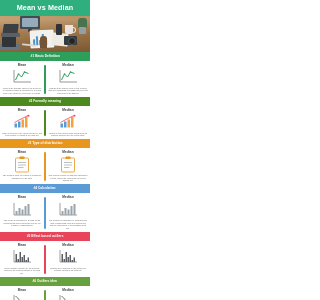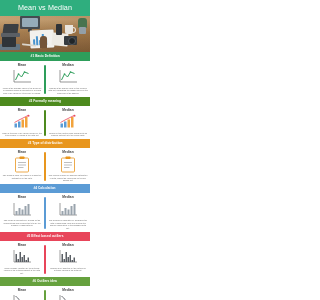--- a/index.html
+++ b/index.html
@@ -28,21 +28,21 @@
   .ph-cup2{left:72px;top:27px;width:3px;height:4px;border:1px solid #e8e4dc;border-left:none;border-radius:0 3px 3px 0;}
   .ph-plant{left:78px;top:18px;width:9px;height:10px;background:#3d6b43;border-radius:3px 3px 1px 1px;}
   .ph-pot{left:79px;top:27px;width:7px;height:7px;background:#8d9aa2;}
   .ph-camera{left:64px;top:36px;width:13px;height:9px;background:#2a2f33;border-radius:1px;}
   .ph-lens{left:68px;top:37px;width:6px;height:6px;border-radius:50%;background:#14181b;border:1px solid #474d52;}
   .ph-pen{left:22px;top:44px;width:14px;height:2px;background:#d8d3c8;transform:rotate(6deg);}
   .ph-book{left:0px;top:44px;width:20px;height:6px;background:#5a6d7a;}
   .ph-figure{left:40px;top:36px;width:7px;height:12px;background:#6b4a2c;border-radius:3px 3px 0 0;}
   .hero-tint{position:absolute;inset:0;background:rgba(255,255,255,.06);}
   .hero-band{position:absolute;left:0;top:0;width:90px;height:16px;background:#2fae7e;display:flex;align-items:center;justify-content:center;}
-  .hero-title{color:#ffffff;font-size:7.2px;font-weight:normal;letter-spacing:.1px;white-space:nowrap;line-height:1;}
+  .hero-title{color:#ffffff;font-size:7.2px;font-weight:bold;letter-spacing:.1px;white-space:nowrap;line-height:1;}
 
   
   .section{width:90px;display:flex;flex-direction:column;}
   .sec-bar{width:90px;height:9px;display:flex;align-items:center;justify-content:center;}
   .sec-bar-txt{color:#ffffff;font-size:3.3px;font-weight:bold;letter-spacing:.05px;white-space:nowrap;line-height:1;transform:scale(.96);}
   .sec-body{display:flex;flex-direction:row;width:90px;background:#ffffff;padding:2.5px 0 2.5px 0;box-sizing:border-box;}
   .col{width:44px;display:flex;flex-direction:column;align-items:center;padding:0 2.2px;box-sizing:border-box;}
   .divider{width:2px;align-self:stretch;margin:1px 0;border-radius:1px;}
   .col-title{font-size:3.2px;font-weight:bold;color:#3a3a3a;line-height:1;margin-bottom:1.5px;letter-spacing:.05px;}
   .icon-box{width:22px;height:17px;display:flex;align-items:center;justify-content:center;margin-bottom:1.5px;}

